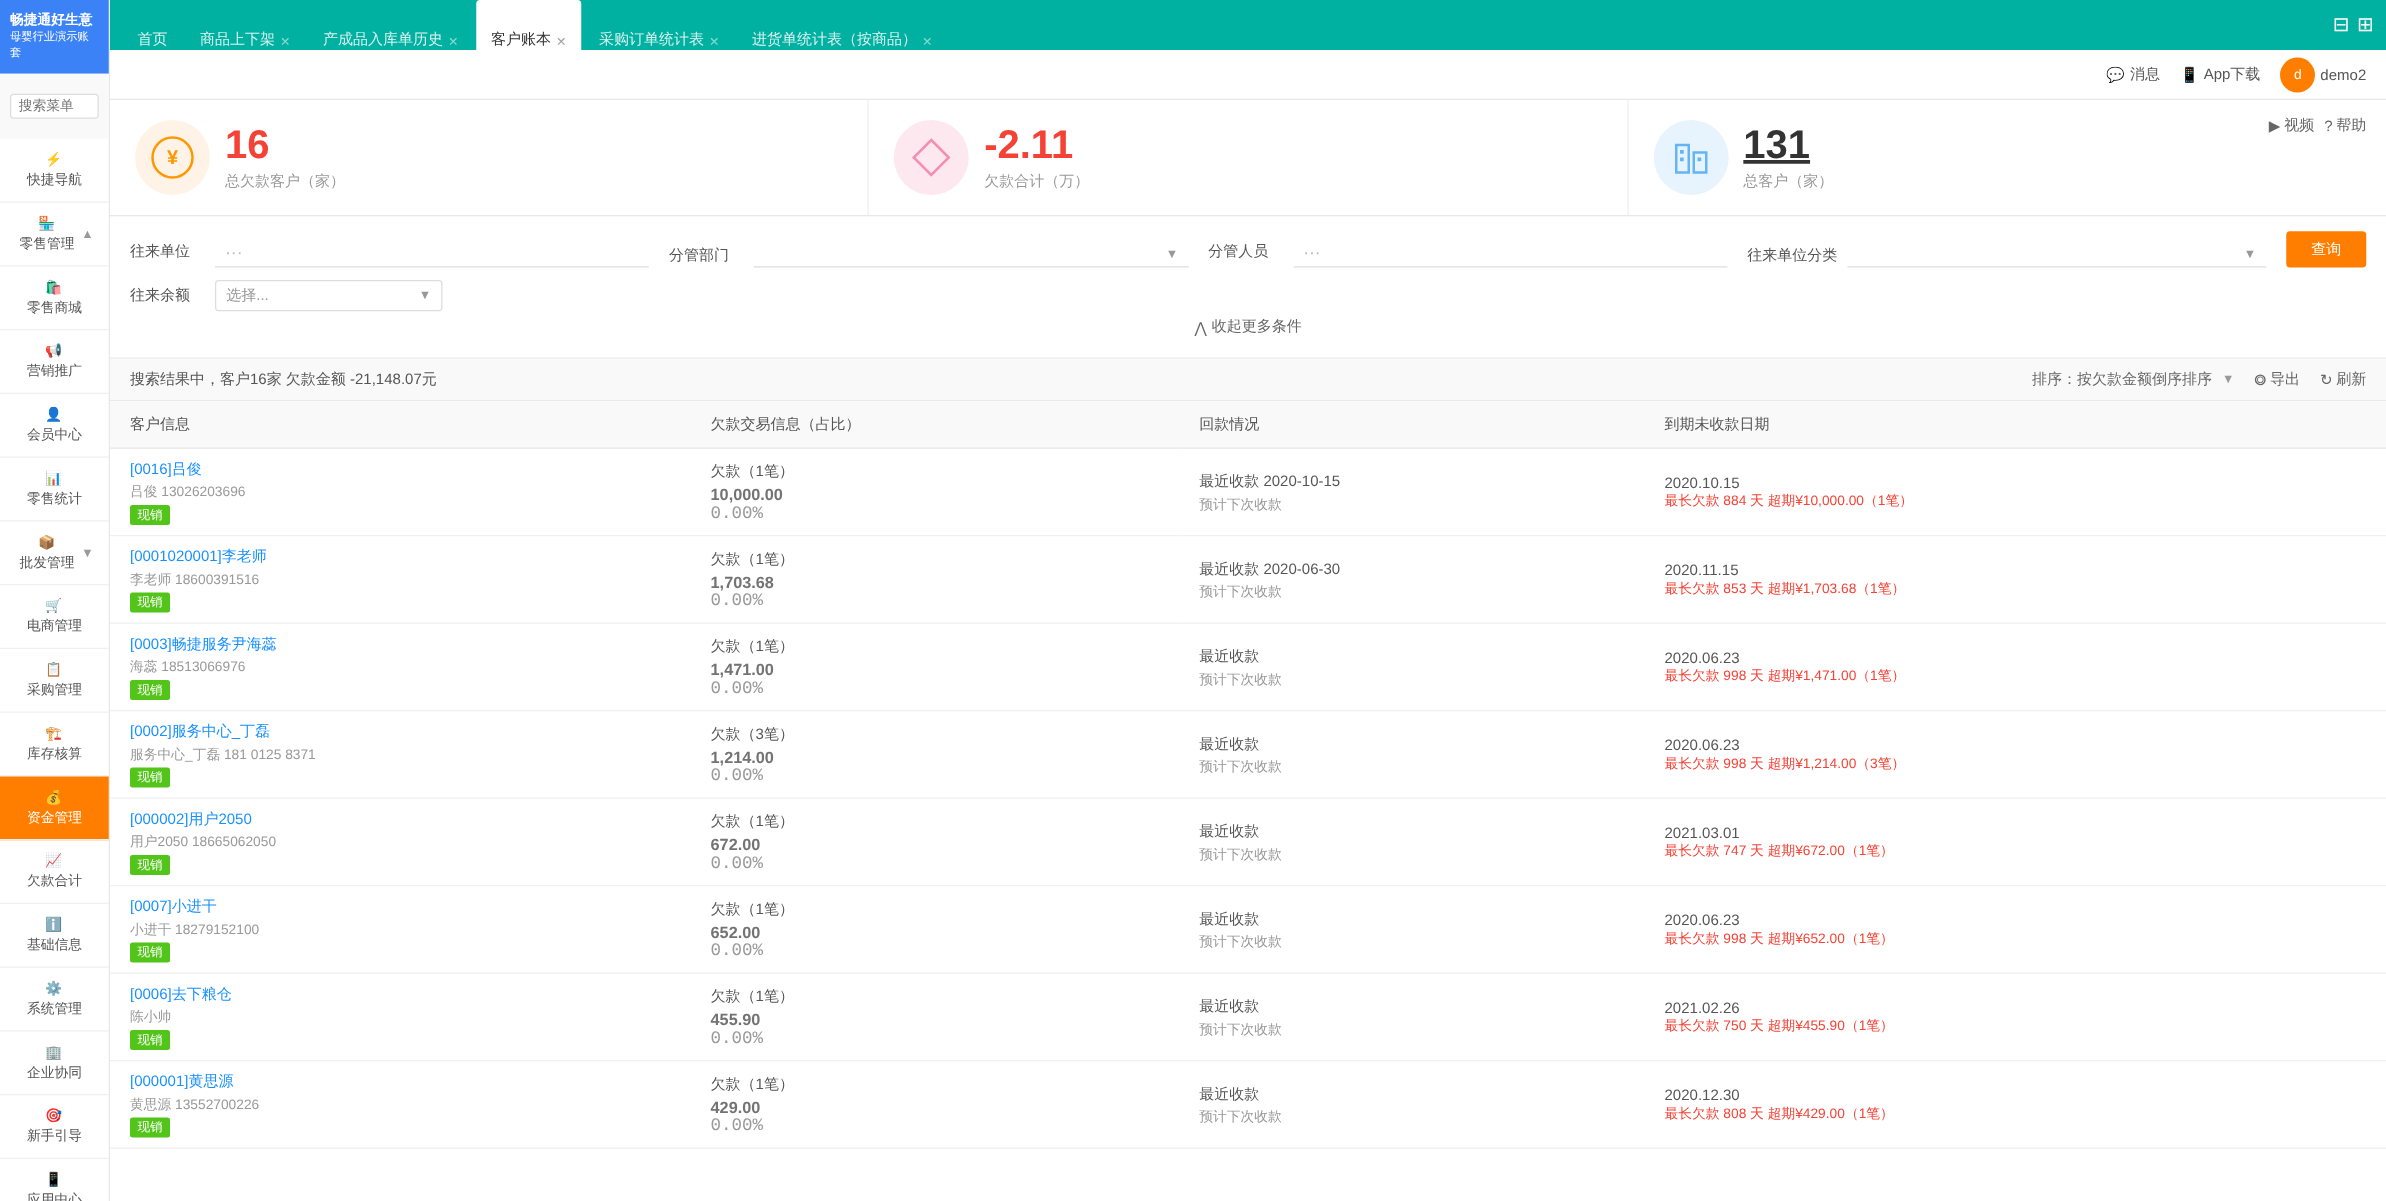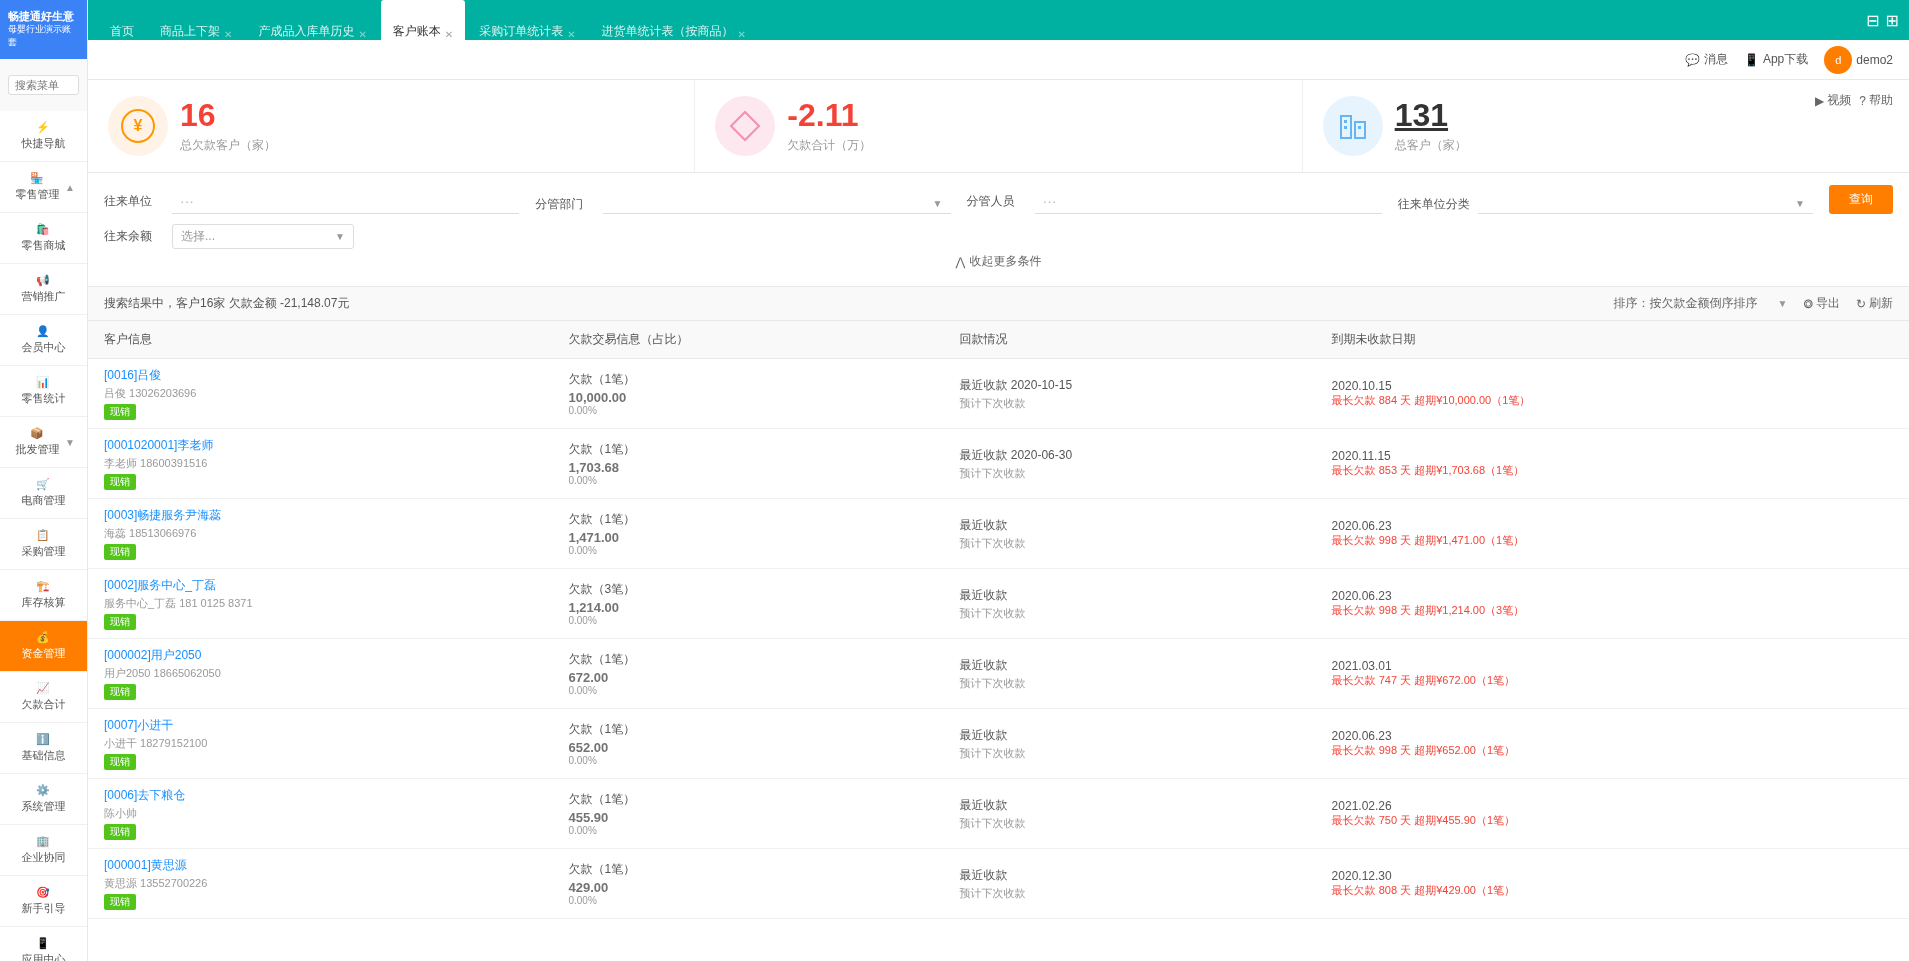--- a/index.html
+++ b/index.html
@@ -49,35 +49,35 @@
     .filter-item { display: flex; align-items: center; gap: 8px; flex: 1; }
     .filter-label { font-size: 12px; color: #555; white-space: nowrap; min-width: 60px; }
     .filter-row2 { display: flex; gap: 16px; align-items: center; }
     .collapse-btn { text-align: center; font-size: 12px; color: #666; cursor: pointer; padding: 4px 0; display: flex; align-items: center; justify-content: center; gap: 4px; }
     .search-btn { background: #ff7e00; color: #fff; border: none; padding: 6px 20px; border-radius: 3px; font-size: 12px; cursor: pointer; }
 
     
     .results-bar { background: #f9f9f9; padding: 8px 16px; border-bottom: 1px solid #e8e8e8; display: flex; align-items: center; justify-content: space-between; flex-shrink: 0; }
     .results-info { font-size: 12px; color: #555; }
     .results-actions { display: flex; gap: 16px; font-size: 12px; color: #666; align-items: center; }
-    .results-sort { display: flex; align-items: center; gap: 20px; }
+    .results-sort { display: flex; align-items: center; gap: 8px; }
 
     
     .table-container { flex: 1; overflow-y: auto; background: #fff; }
     table { width: 100%; border-collapse: collapse; }
     thead tr { background: #f9f9f9; }
     thead th { padding: 10px 16px; font-size: 12px; color: #555; font-weight: normal; text-align: left; border-bottom: 1px solid #e8e8e8; }
     tbody tr { border-bottom: 1px solid #f0f0f0; }
     tbody td { padding: 8px 16px; vertical-align: middle; }
     .customer-name { color: #1890ff; font-size: 12px; cursor: pointer; }
     .customer-sub { color: #999; font-size: 11px; margin-top: 2px; }
     .tag { display: inline-block; background: #52c41a; color: #fff; font-size: 10px; padding: 1px 6px; border-radius: 2px; margin-top: 3px; }
     .debt-count { font-size: 12px; color: #555; }
     .debt-amount { color: #737373; font-size: 13px; font-weight: bold; margin-top: 2px; }
-    .debt-ratio { color: #999; font-size: 10px; }
+    .debt-ratio { color: #999; font-size: 14px; font-family: Liberation Mono, monospace; }
     .return-date { font-size: 12px; color: #555; }
     .return-next { font-size: 11px; color: #999; margin-top: 2px; }
     .overdue-date { font-size: 12px; color: #555; }
     .overdue-days { font-size: 11px; color: #f44336; }
     .overdue-amount { color: #f44336; font-size: 11px; }
 
     
     .table-container::-webkit-scrollbar { width: 6px; }
     .table-container::-webkit-scrollbar-track { background: #f1f1f1; }
     .table-container::-webkit-scrollbar-thumb { background: #ccc; border-radius: 3px; }

